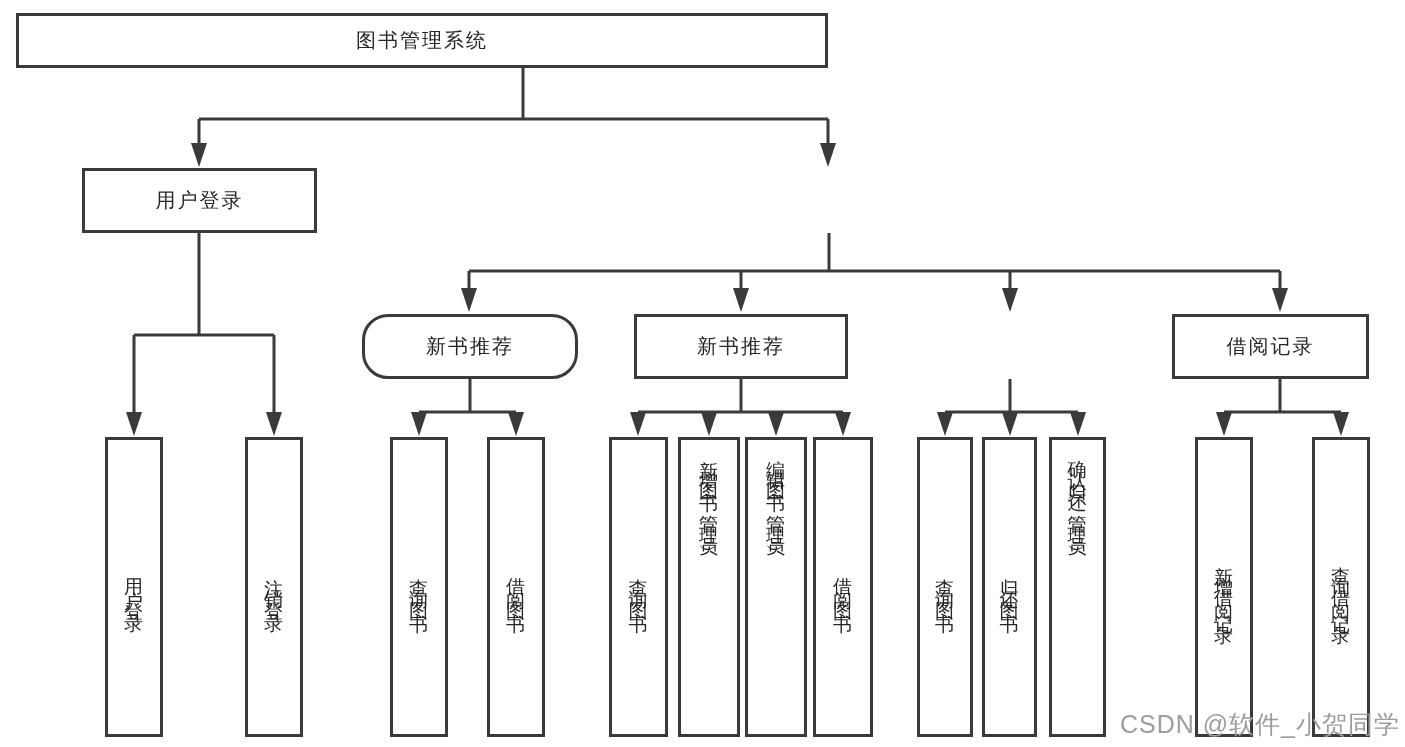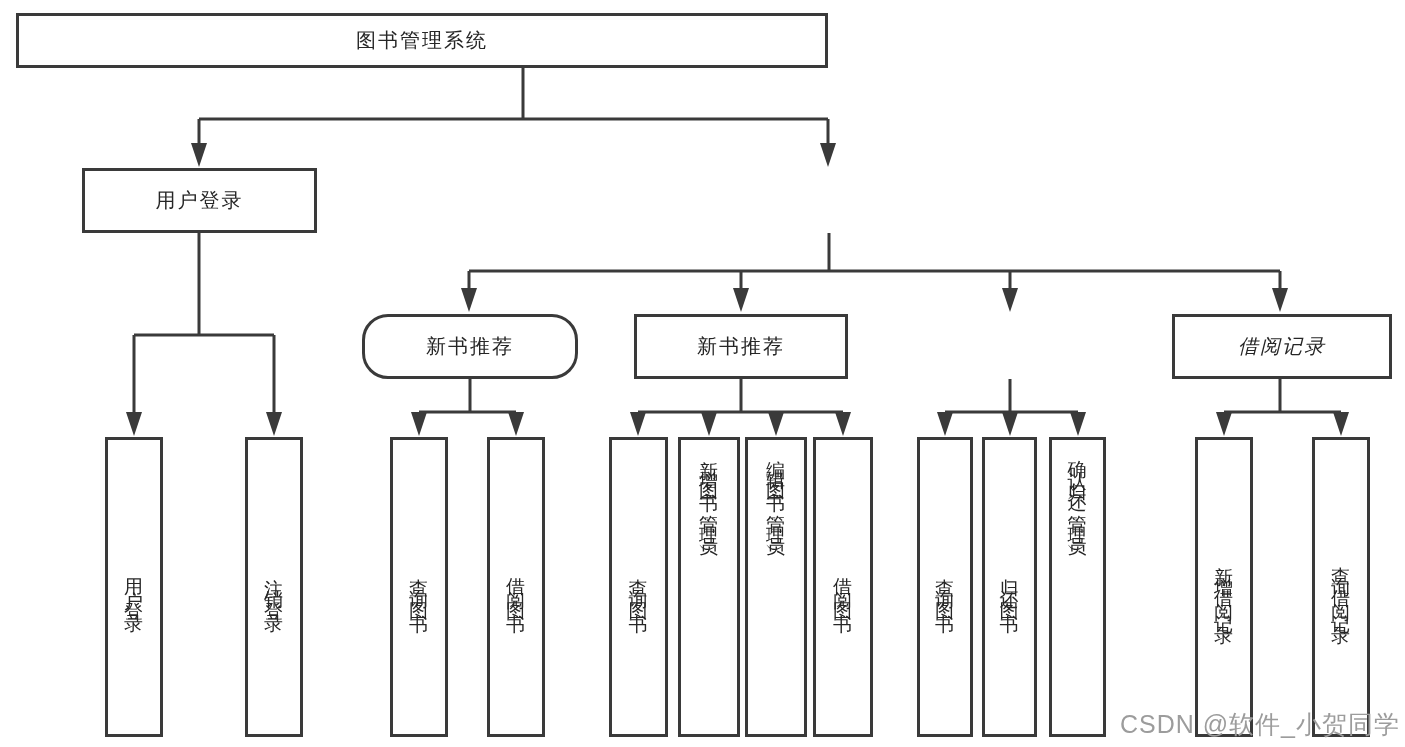--- a/index.html
+++ b/index.html
@@ -132,21 +132,21 @@
   <div class="node" style="left:82px;top:168px;width:235px;height:65px;">
     <span>用户登录</span>
   </div>
 
   <div class="node" style="left:362px;top:314px;width:216px;height:65px;border-radius:26px;">
     <span>新书推荐</span>
   </div>
   <div class="node" style="left:634px;top:314px;width:214px;height:65px;">
     <span>新书推荐</span>
   </div>
-  <div class="node" style="left:1172px;top:314px;width:220px;height:65px;font-style:italic;">
+  <div class="node" style="left:1172px;top:314px;width:197px;height:65px;">
     <span>借阅记录</span>
   </div>
 
   <div class="leaf" style="left:105px;width:58px;">
     <span>用户登录</span>
   </div>
   <div class="leaf" style="left:245px;width:58px;">
     <span>注销登录</span>
   </div>
 

